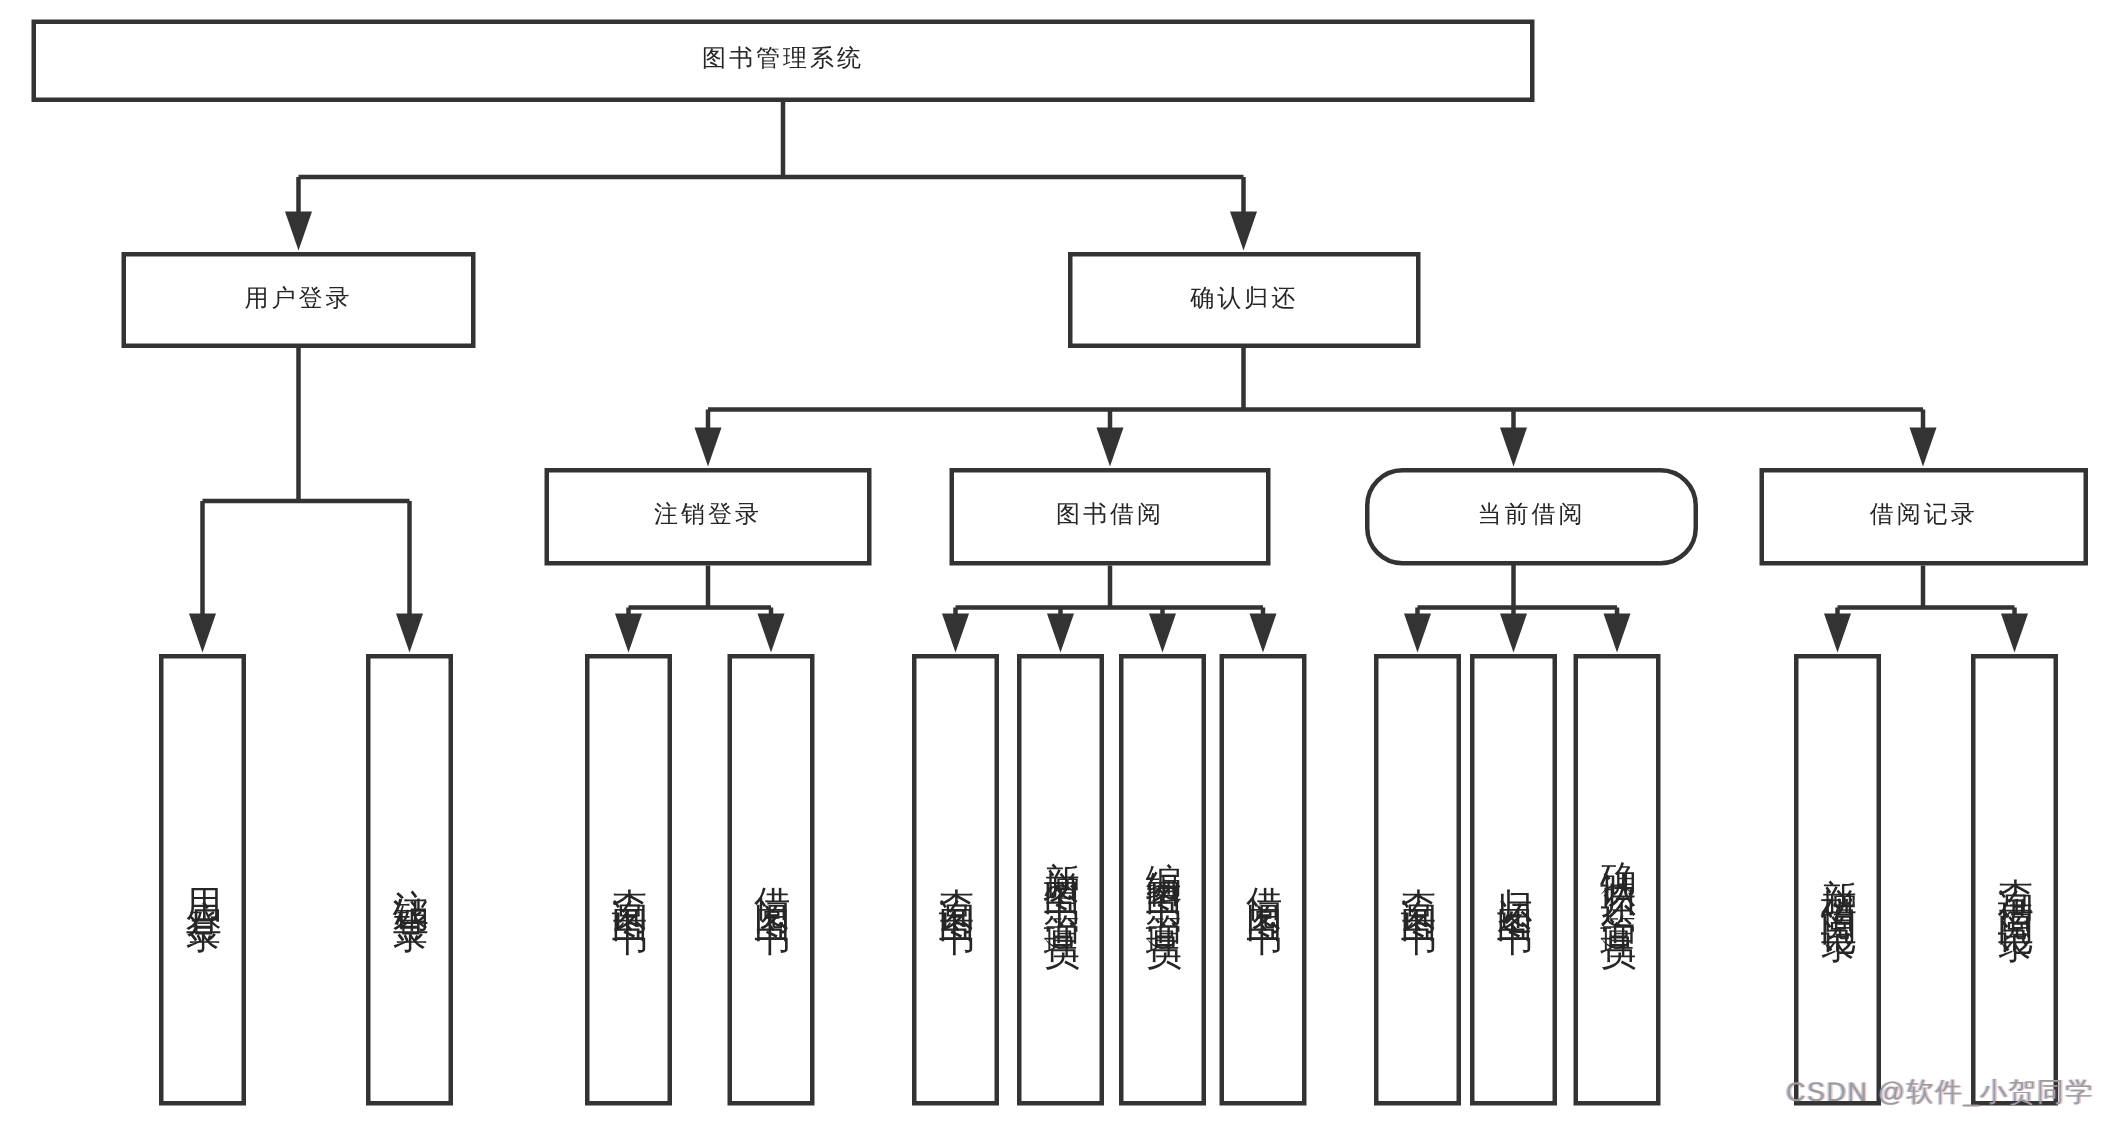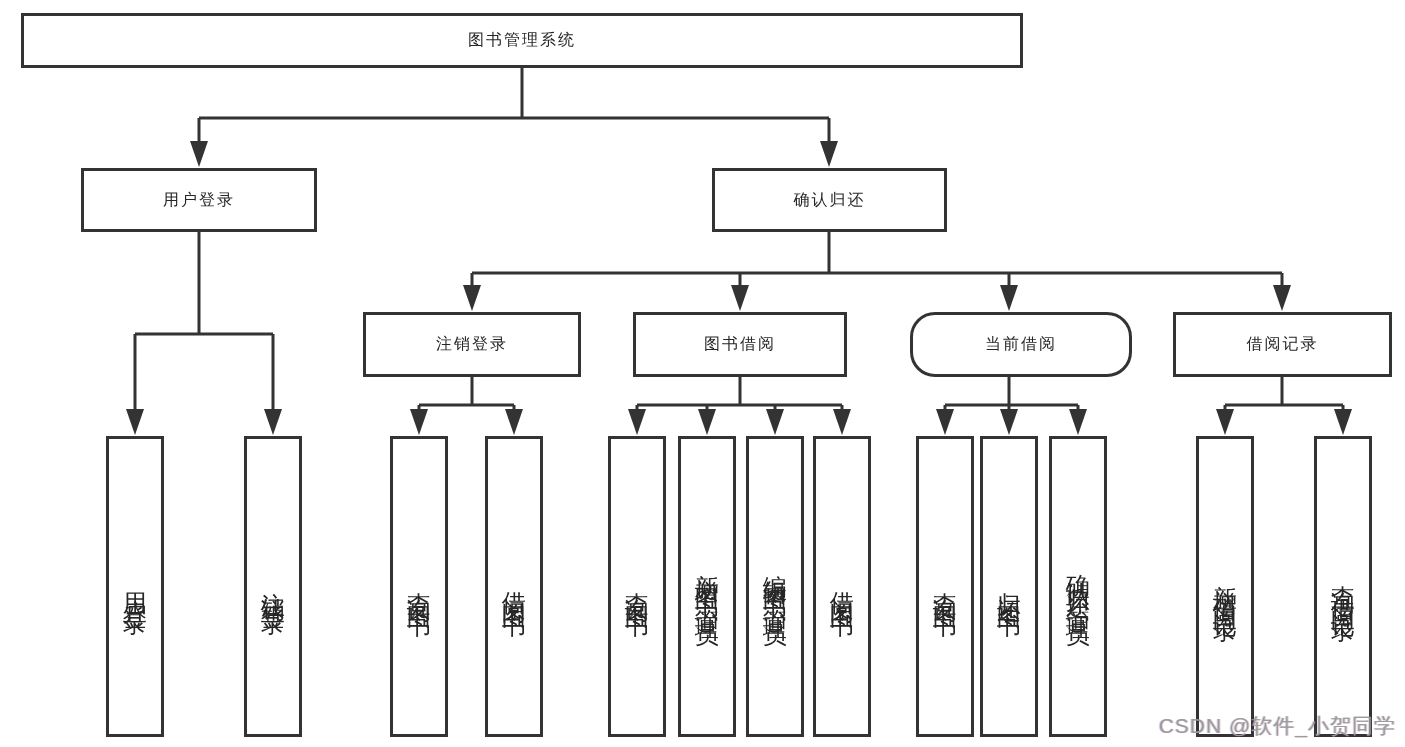--- a/index.html
+++ b/index.html
@@ -29,21 +29,21 @@
   }
   .leaf .lbl{
     writing-mode:vertical-rl;
     text-orientation:mixed;
     letter-spacing:7px;
     white-space:nowrap;
     font-size:24px;
   }
   .watermark{
     position:absolute;right:9px;bottom:7px;z-index:3;
-    font-size:21px;letter-spacing:1px;color:var(--wm);
+    font-size:18px;letter-spacing:1px;color:var(--wm);
     text-shadow:1px 0 0 rgba(190,80,80,.28),-1px 0 0 rgba(80,100,190,.28);
     white-space:nowrap;
     margin-left:12px;
   }
 </style>
 </head>
 <body>
 
 <div id="stage">
 

